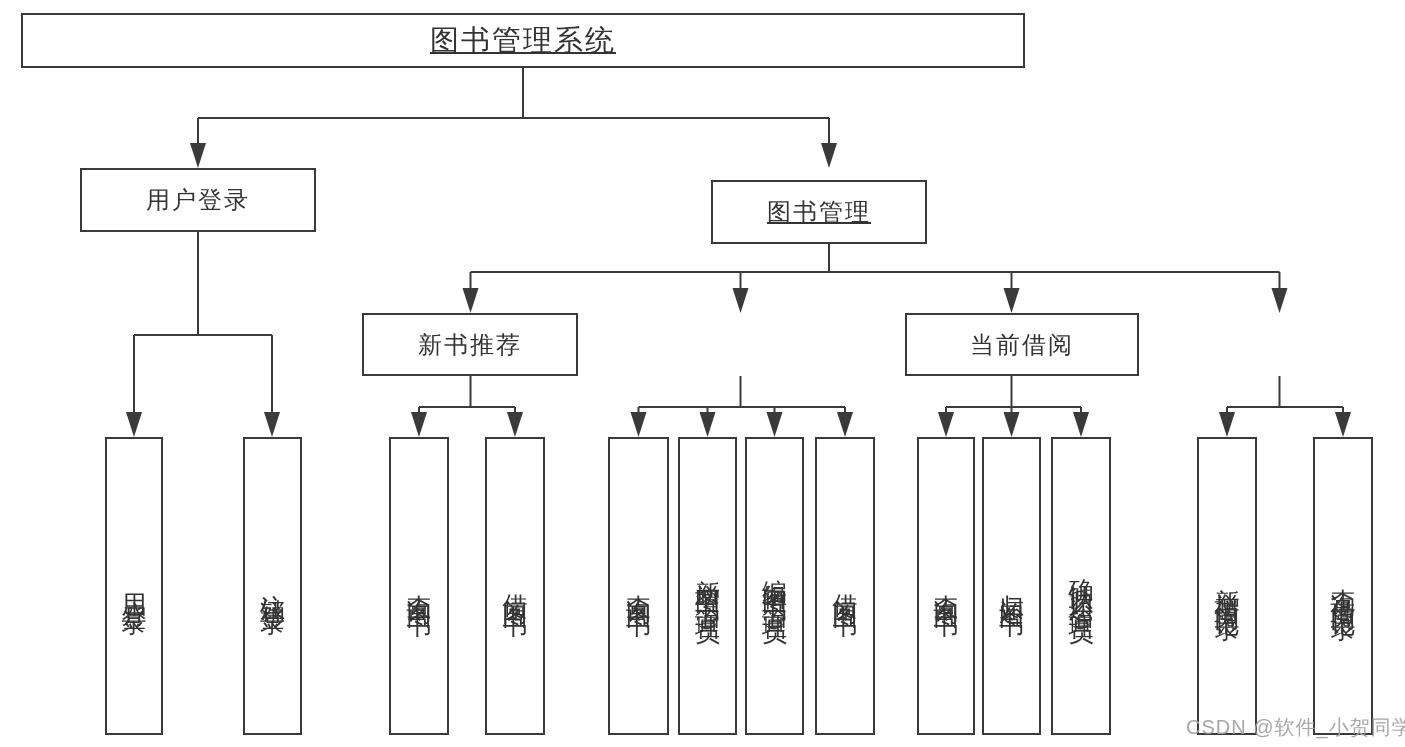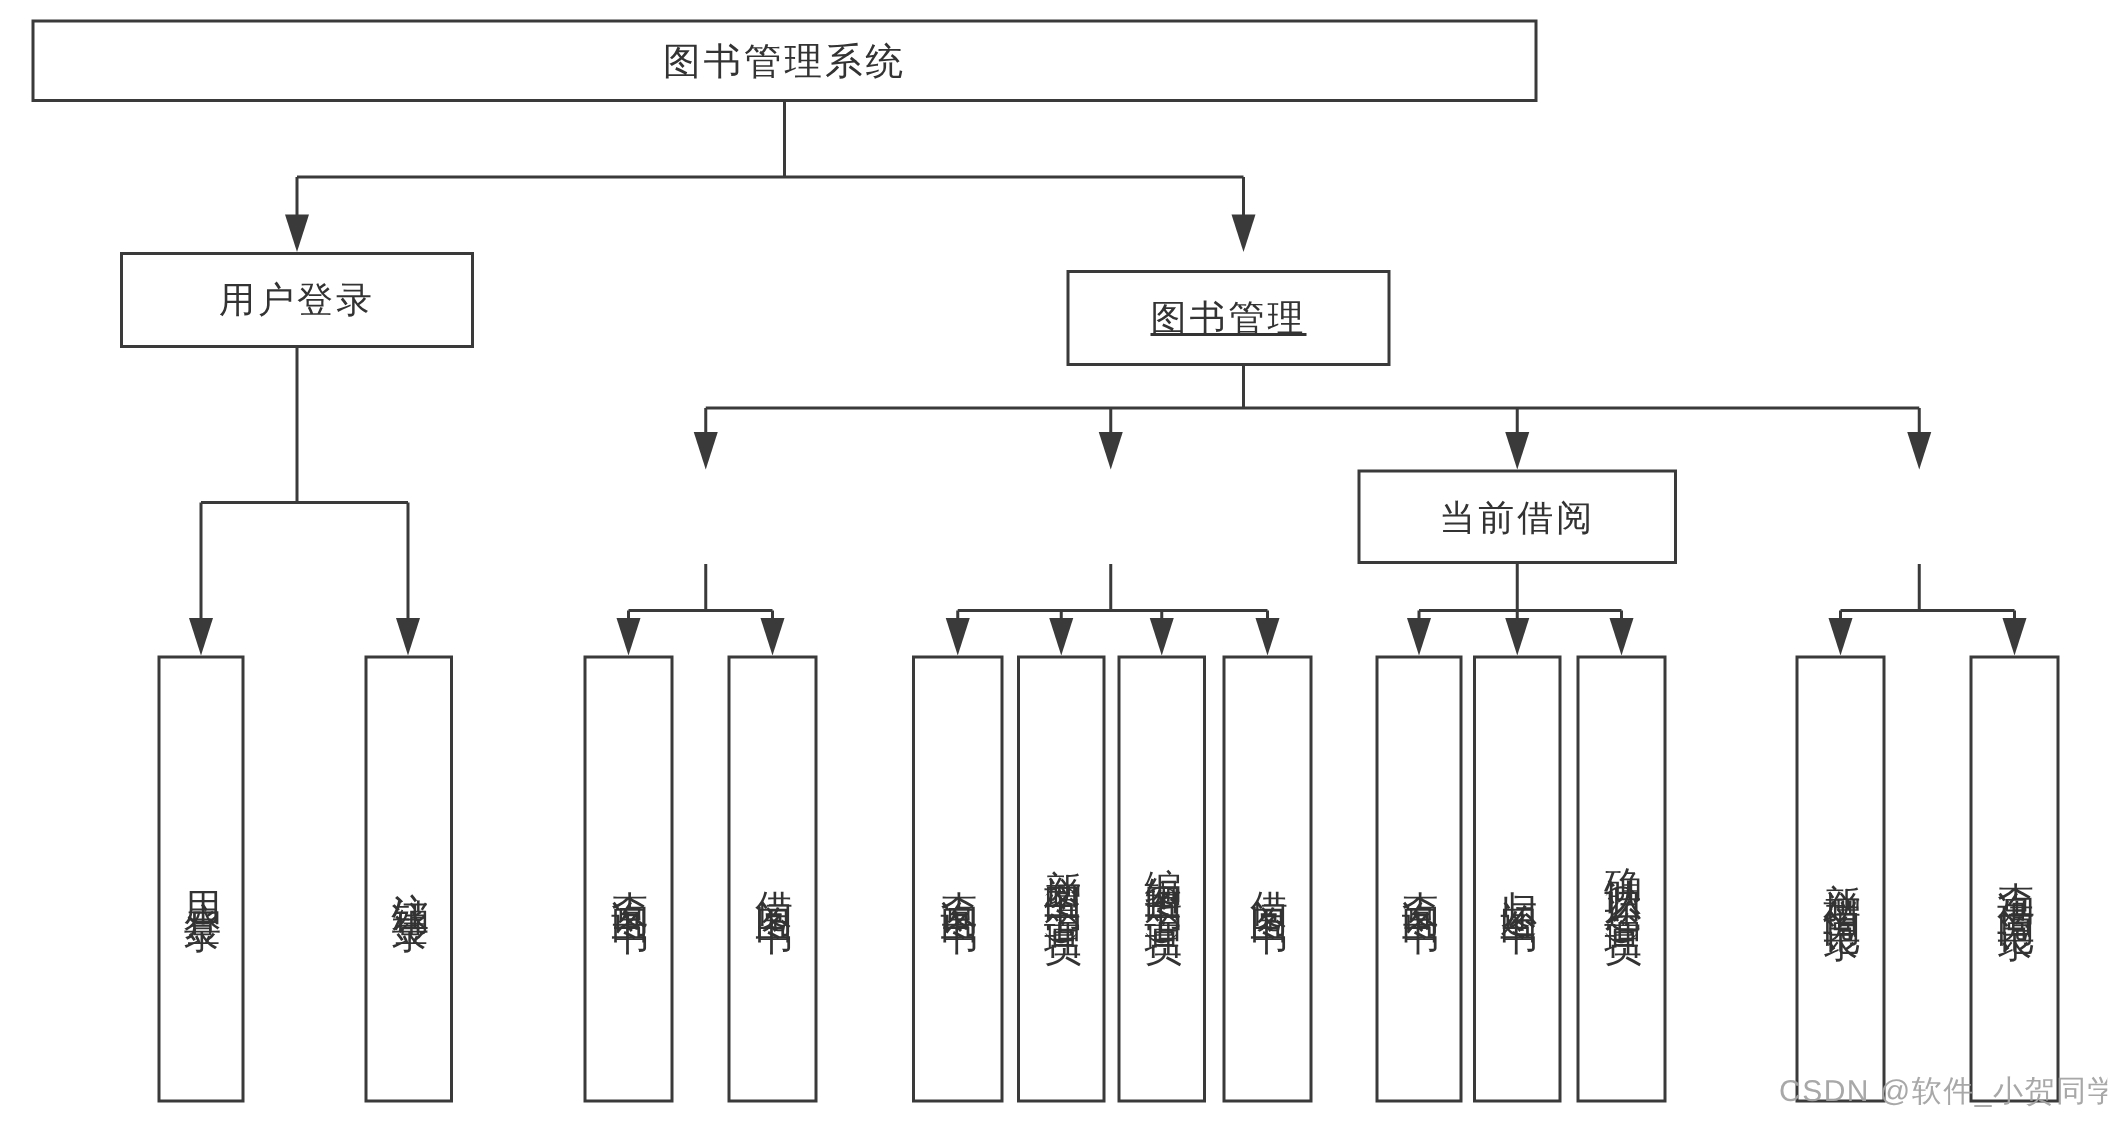--- a/index.html
+++ b/index.html
@@ -29,21 +29,21 @@
     display: flex;
     align-items: center;
     justify-content: center;
     color: #333333;
     z-index: 2;
   }
   .node.hbox span {
     letter-spacing: 2px;
     white-space: nowrap;
   }
-  .node.root span { font-size: 25px; }
+  .node.root span { font-size: 29px; text-decoration: underline; }
   .node.l2 span, .node.l3 span { font-size: 24px; }
   .node.leaf span {
     writing-mode: vertical-rl;
     text-orientation: mixed;
     font-size: 25px;
     letter-spacing: 6px;
     line-height: 1;
   }
   .watermark {
     position: absolute;
@@ -122,21 +122,24 @@
     <span>图书管理系统</span>
   </div>
 
   <div class="node hbox l2" style="left:80px; top:168px; width:236px; height:64px;">
     <span>用户登录</span>
   </div>
   <div class="node hbox l2" style="left:711px; top:180px; width:216px; height:64px;text-decoration:underline;">
     <span>图书管理</span>
   </div>
 
-  <div class="node hbox l3" style="left:905px; top:313px; width:213px; height:63px;">
+  <div class="node hbox l3" style="left:362px; top:313px; width:216px; height:63px;">
+    <span>新书推荐</span>
+  </div>
+  <div class="node hbox l3" style="left:905px; top:313px; width:234px; height:63px;">
     <span>当前借阅</span>
   </div>
 
   <div class="node leaf" style="left:105px; top:437px; width:58px; height:298px;">
     <span>用户登录</span>
   </div>
   <div class="node leaf" style="left:243px; top:437px; width:59px; height:298px;">
     <span>注销登录</span>
   </div>
 

